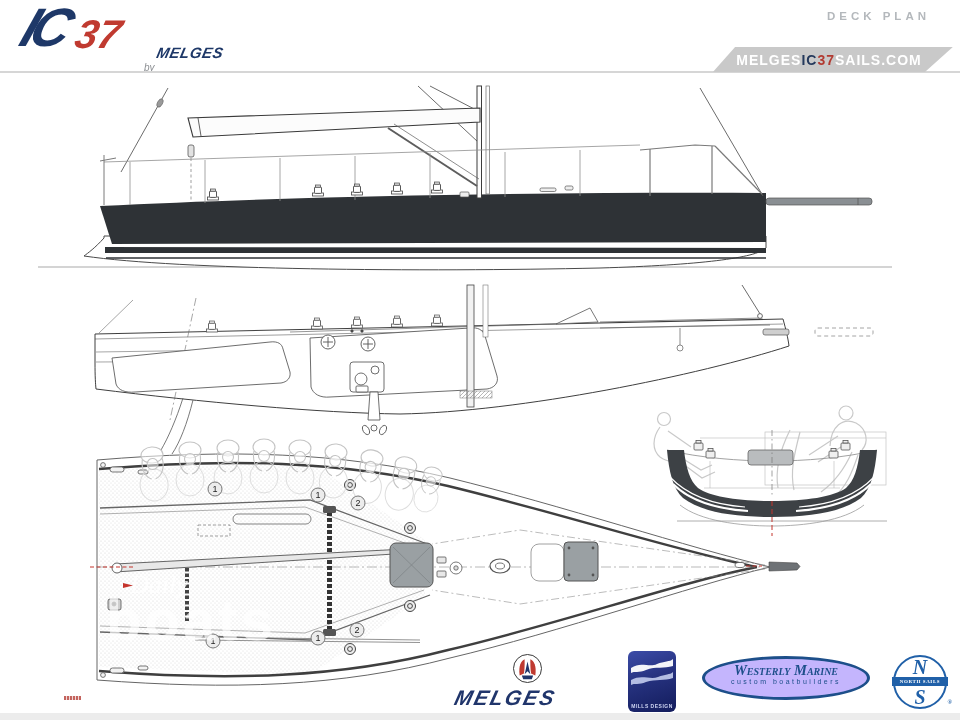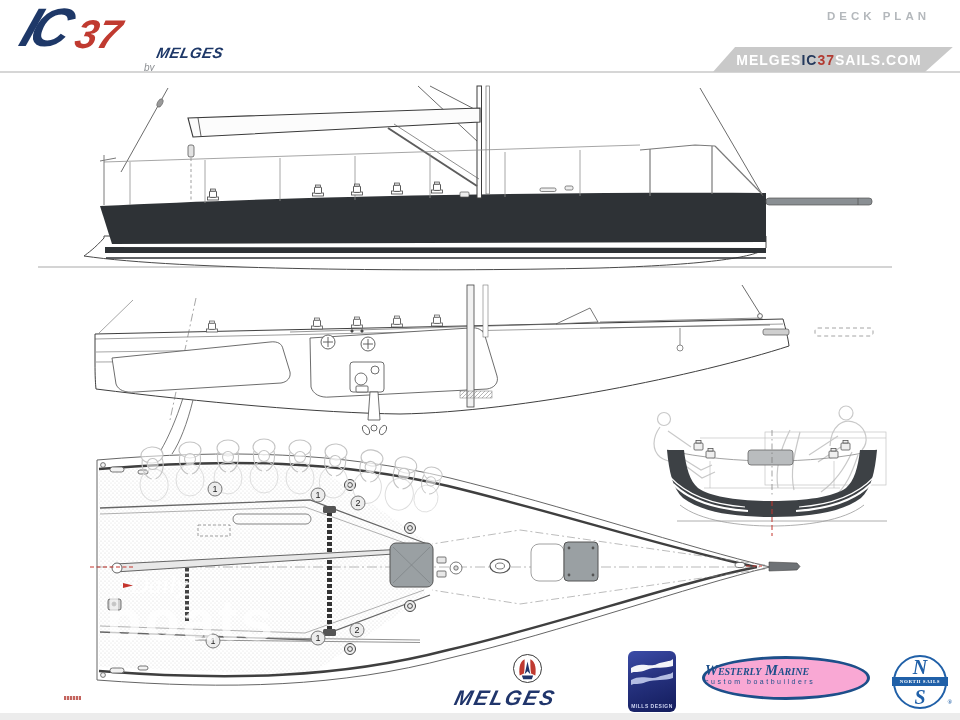--- a/index.html
+++ b/index.html
@@ -44,21 +44,21 @@
   
   #melges-emblem{left:513px;top:654px;width:27px;height:27px;border:1.4px solid #3a3a3a;
                  border-radius:50%;}
   #melges-word{left:455px;top:686px;font-size:21px;font-weight:900;font-style:italic;
                transform:skewX(-14deg);color:#20356b;letter-spacing:2px;}
   #mills{left:628px;top:651px;width:48px;height:61px;border-radius:6px;
          background:linear-gradient(160deg,#3c4ca8 0%,#26327f 45%,#131c5c 100%);}
   #mills .cap{position:absolute;left:0;bottom:3px;width:100%;text-align:center;
          font-size:5px;letter-spacing:.5px;color:#cdd4f2;font-weight:bold;}
   #westerly{left:702px;top:656px;width:162px;height:38px;border:3.5px solid #1d4f8a;
-            border-radius:50%;background:#f9a8d4;color:#1d4f8a;}
+            border-radius:50%;background:#c4b5fd;text-align:center;color:#1d4f8a;}
   #westerly .l1{font-family:"Liberation Serif",serif;font-weight:bold;font-style:italic;
             font-variant:small-caps;font-size:14.5px;margin-top:4px;line-height:14px;}
   #westerly .l2{font-size:7px;letter-spacing:2.5px;margin-top:1px;}
   #north{left:893px;top:655px;width:50px;height:50px;border:2.5px solid #2060a8;
          border-radius:50%;background:#fff;color:#2060a8;
          font-family:"Liberation Serif",serif;font-weight:bold;}
   #north .nN{position:absolute;top:-1px;left:0;width:100%;text-align:center;
          font-size:20px;font-style:italic;}
   #north .band{position:absolute;top:20px;left:-3px;width:56px;height:9px;
          background:#2060a8;color:#fff;font-size:5px;letter-spacing:.6px;

